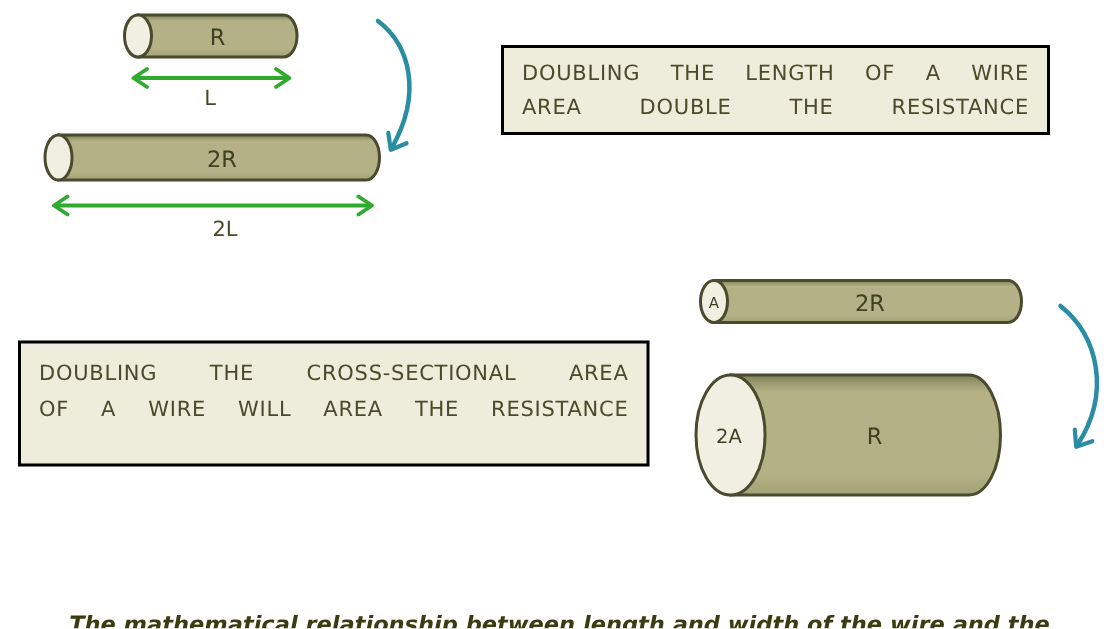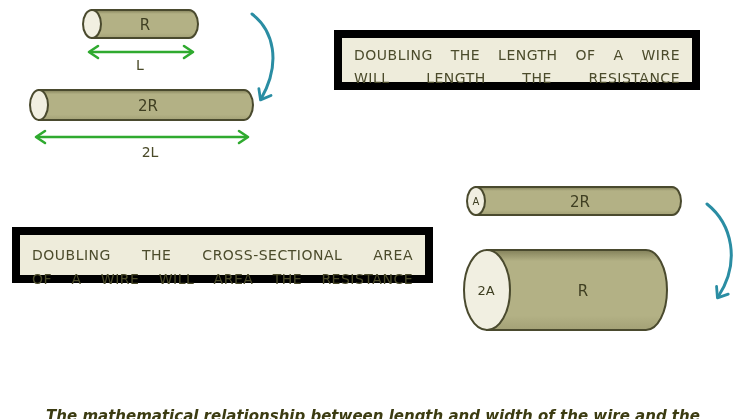--- a/index.html
+++ b/index.html
@@ -15,31 +15,31 @@
   .dim-label{
     font-family:"DejaVu Sans", sans-serif;
     fill:#4a4a28;font-size:14px;text-anchor:middle;
   }
   .endcap-label{
     font-family:"DejaVu Sans", sans-serif;
     fill:#3f3f22;text-anchor:middle;font-weight:500;
   }
   .note-box{
     position:absolute;box-sizing:border-box;
-    background:#eeecdb;border:8px solid #000000;
+    background:#eeecdb;border:2px solid #000000;
     color:#4b4b2b;font-size:14px;letter-spacing:0.5px;
     padding:6px 12px;
   }
   .note-line{
     text-align:justify;
     text-align-last:justify;
     white-space:nowrap;
   }
   #note-length{left:334px;top:30px;width:366px;height:60px;line-height:23px;}
-  #note-area{left:12px;top:227px;width:421px;height:56px;line-height:24px;padding-top:8px;}
+  #note-area{left:12px;top:227px;width:421px;height:84px;line-height:24px;padding-top:8px;}
   #caption{
     position:absolute;left:0;top:383px;width:746px;
     text-align:center;color:#3c3c12;
     font-size:15px;font-style:italic;font-weight:bold;
     letter-spacing:0px;
     margin-top:24px;
   }
 </style>
 </head>
 <body>
@@ -96,21 +96,21 @@
     <g>
       <path d="M 487,250 H 646 A 21,40 0 0 1 646,330 H 487 Z" fill="url(#cylGrad)" stroke="#4a4a2e" stroke-width="2"></path>
       <ellipse cx="487" cy="290" rx="23" ry="40" fill="#f1efe1" stroke="#4a4a2e" stroke-width="2"></ellipse>
       <text class="endcap-label" x="486" y="295" font-size="13">2A</text>
       <text class="cyl-label" x="583" y="296" font-size="16">R</text>
     </g>
   </svg>
 
   <div class="note-box" id="note-length">
     <div class="note-line">DOUBLING THE LENGTH OF A WIRE</div>
-    <div class="note-line">WILL LENGTH THE RESISTANCE</div>
+    <div class="note-line">AREA DOUBLE THE RESISTANCE</div>
   </div>
 
   <div class="note-box" id="note-area">
     <div class="note-line">DOUBLING THE CROSS-SECTIONAL AREA</div>
     <div class="note-line">OF A WIRE WILL AREA THE RESISTANCE</div>
   </div>
 
   <div id="caption">The mathematical relationship between length and width of the wire and the resistance</div>
 
 </div>

